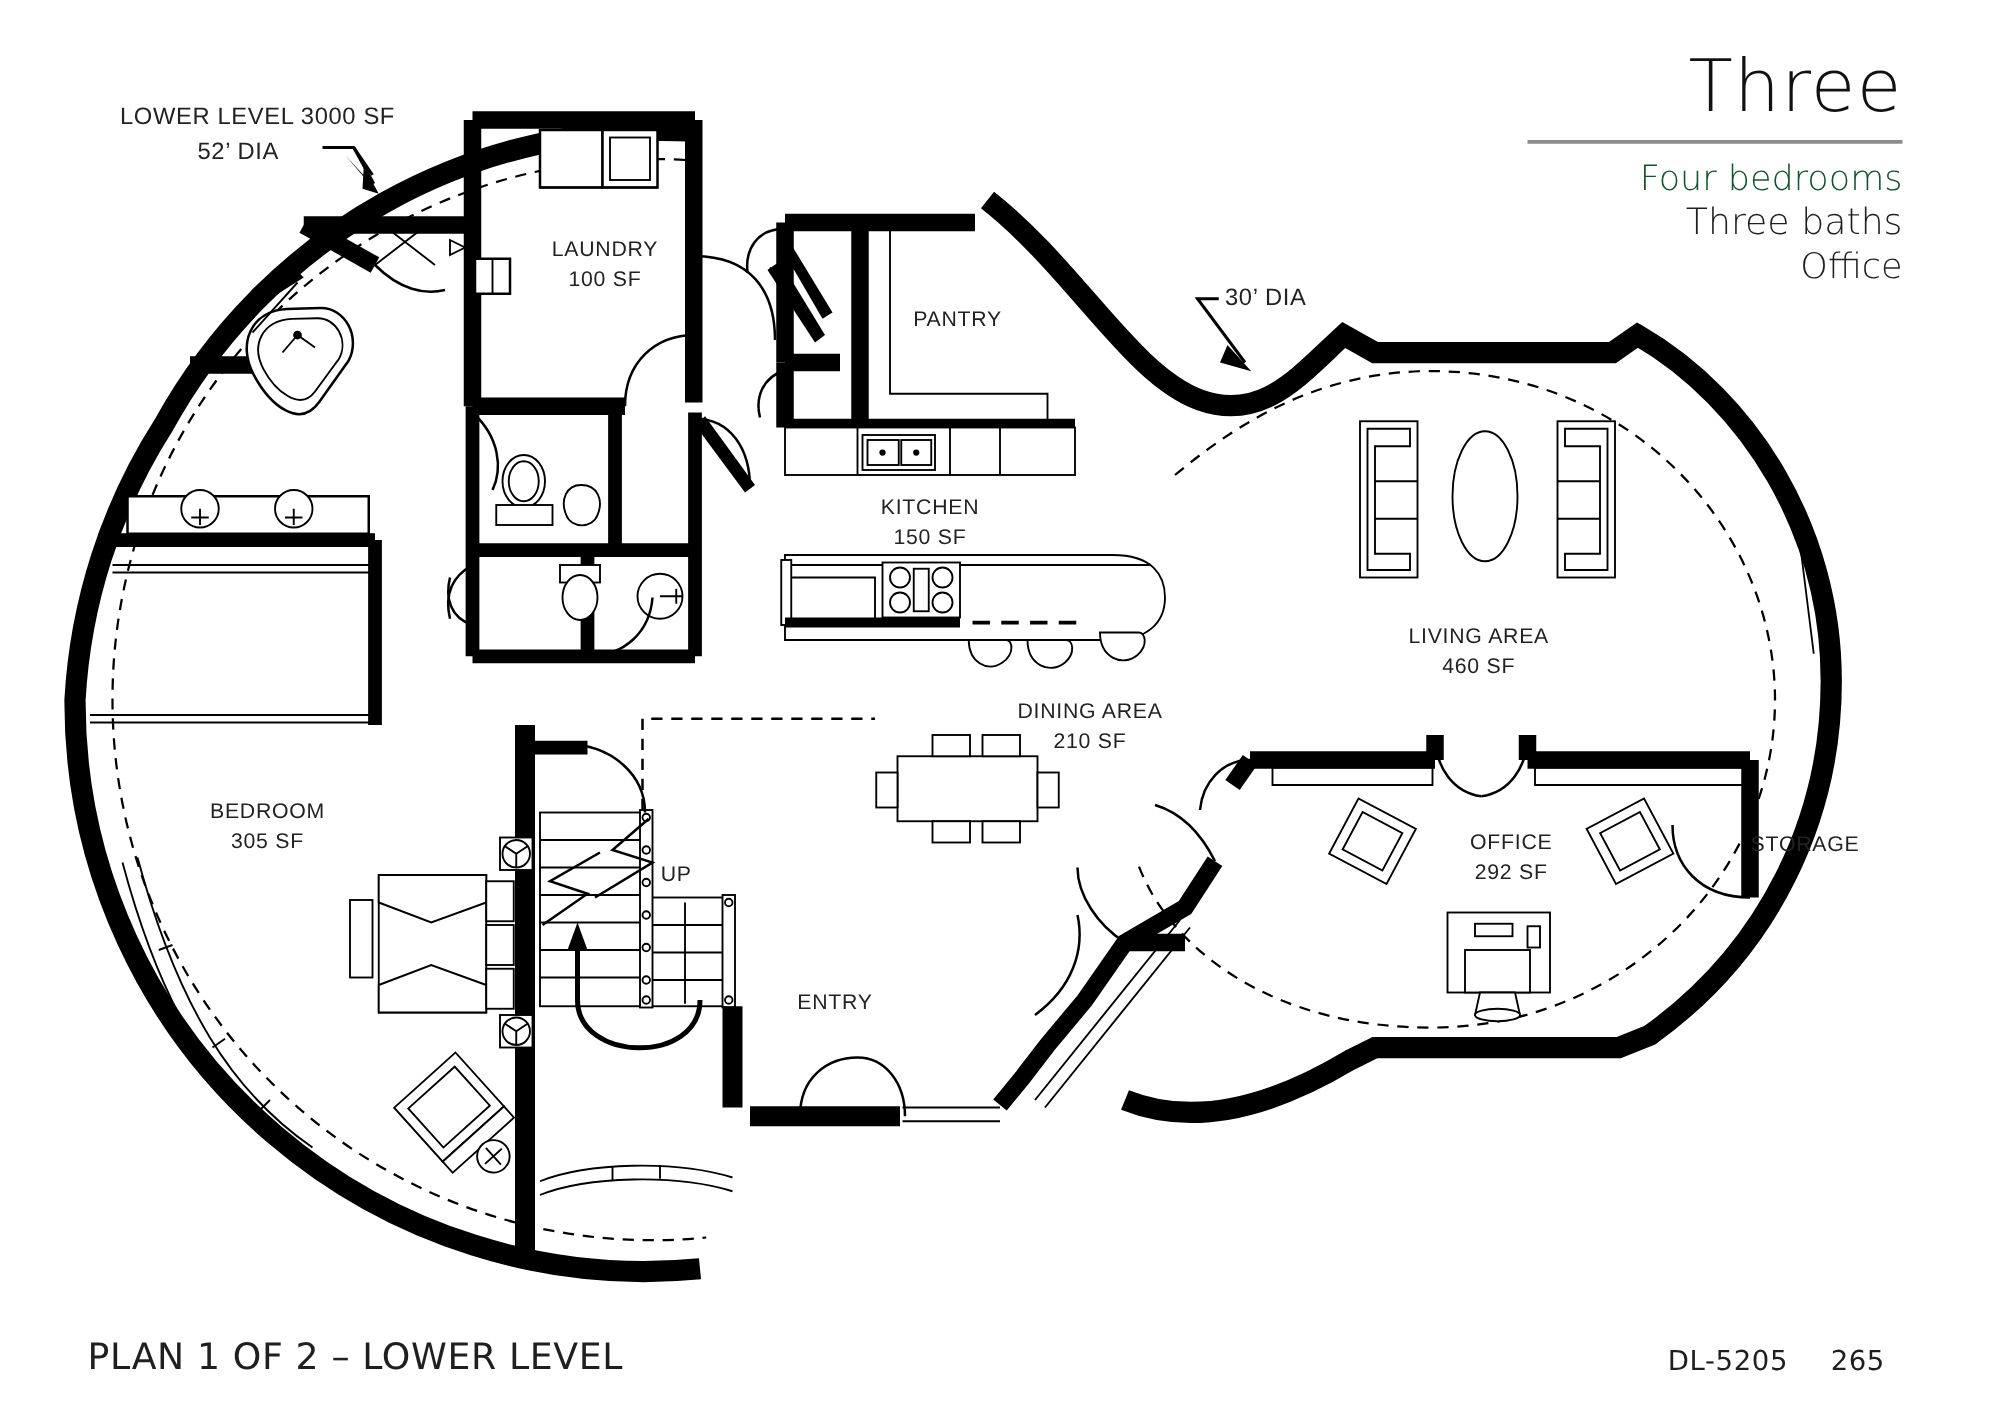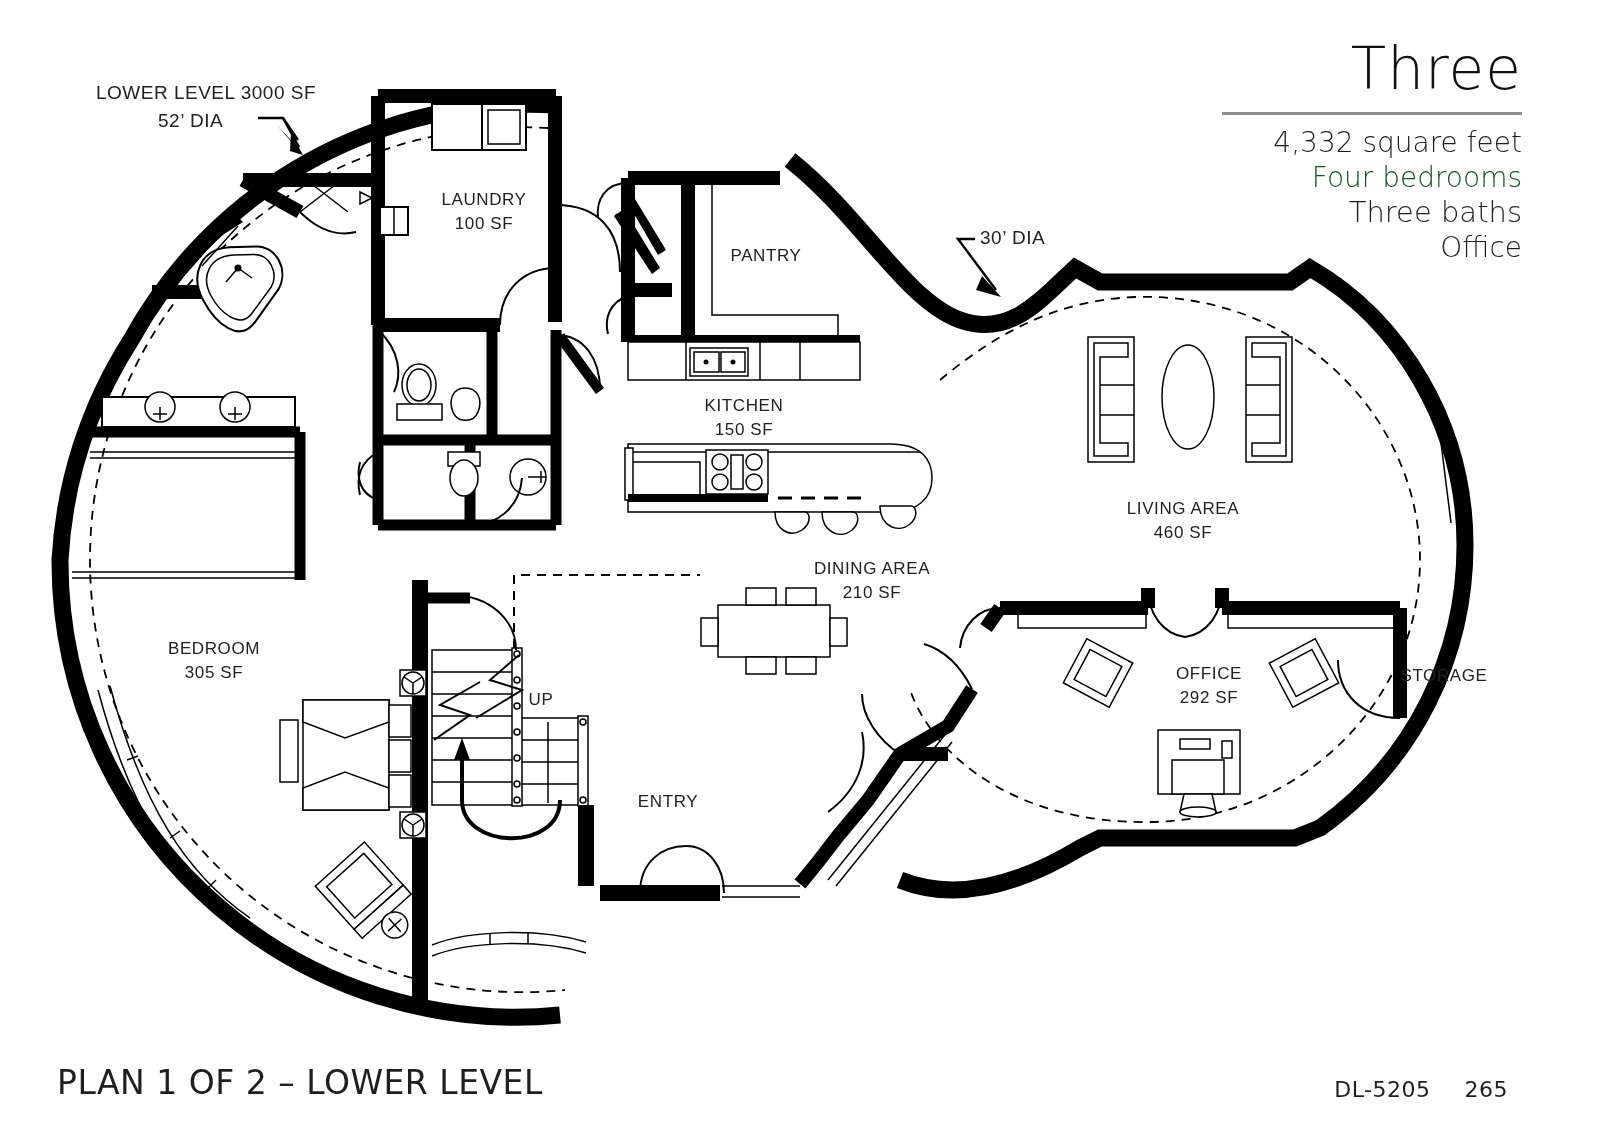--- a/index.html
+++ b/index.html
@@ -432,28 +432,27 @@
     <text class="note" x="980" y="244">30’ DIA</text>
     <path class="leader" d="M 975 239 L 958 239 L 996 290"></path>
     <path class="wall" d="M 982 276 L 1001 297 L 976 290 Z"></path>
   </g>
 
 </svg>
 
 <div style="position:absolute;right:78px;top:38px;text-align:right;">
   <div class="ttl" style="font-size:58px;line-height:62px;letter-spacing:1px;color:#111;">Three</div>
   <div style="height:3px;background:#8c8c8c;margin:12px 0 10px 0;width:300px;margin-left:auto;"></div>
-  <div class="ttl" style="font-size:28px;line-height:35px;color:#1f1f1f;">4,332 square feet</div>
   <div class="ttl" style="font-size:28px;line-height:35px;color:#14532d;">Four bedrooms</div>
   <div class="ttl" style="font-size:29px;line-height:35px;color:#1f1f1f;">Three baths</div>
   <div class="ttl" style="font-size:28px;line-height:35px;color:#1f1f1f;">Office</div>
 </div>
 
-<div style="position:absolute;left:57px;bottom:34px;font-family:'DejaVu Sans',sans-serif;
-            font-size:33px;letter-spacing:.5px;color:#1f1f1f;">PLAN 1 OF 2 – LOWER LEVEL</div>
+<div style="position:absolute;left:70px;bottom:34px;font-family:'DejaVu Sans',sans-serif;
+            font-size:29px;letter-spacing:.5px;color:#1f1f1f;">PLAN 1 OF 2 – LOWER LEVEL</div>
 
 <div style="position:absolute;right:92px;bottom:34px;font-family:'DejaVu Sans',sans-serif;
             font-size:22px;letter-spacing:.5px;color:#1f1f1f;display:flex;gap:34px;">
   <span>DL-5205</span>
   <span>265</span>
 </div>
 
 </div>
 
 </body></html>

